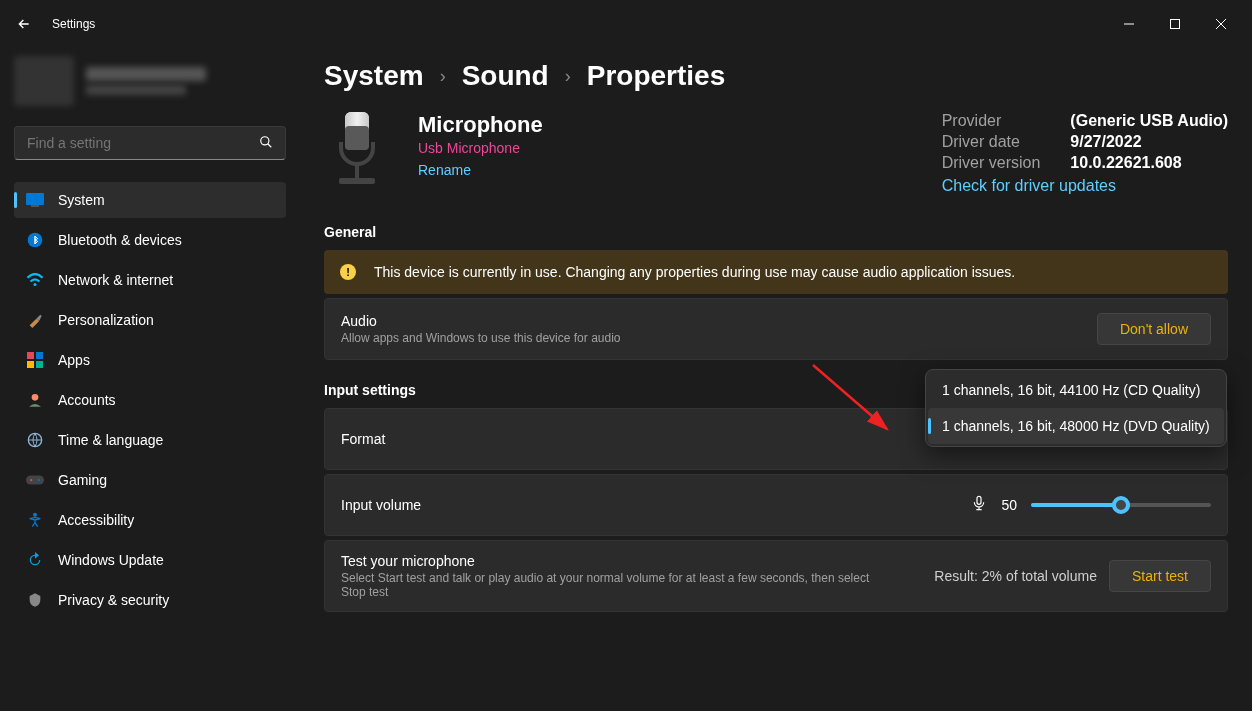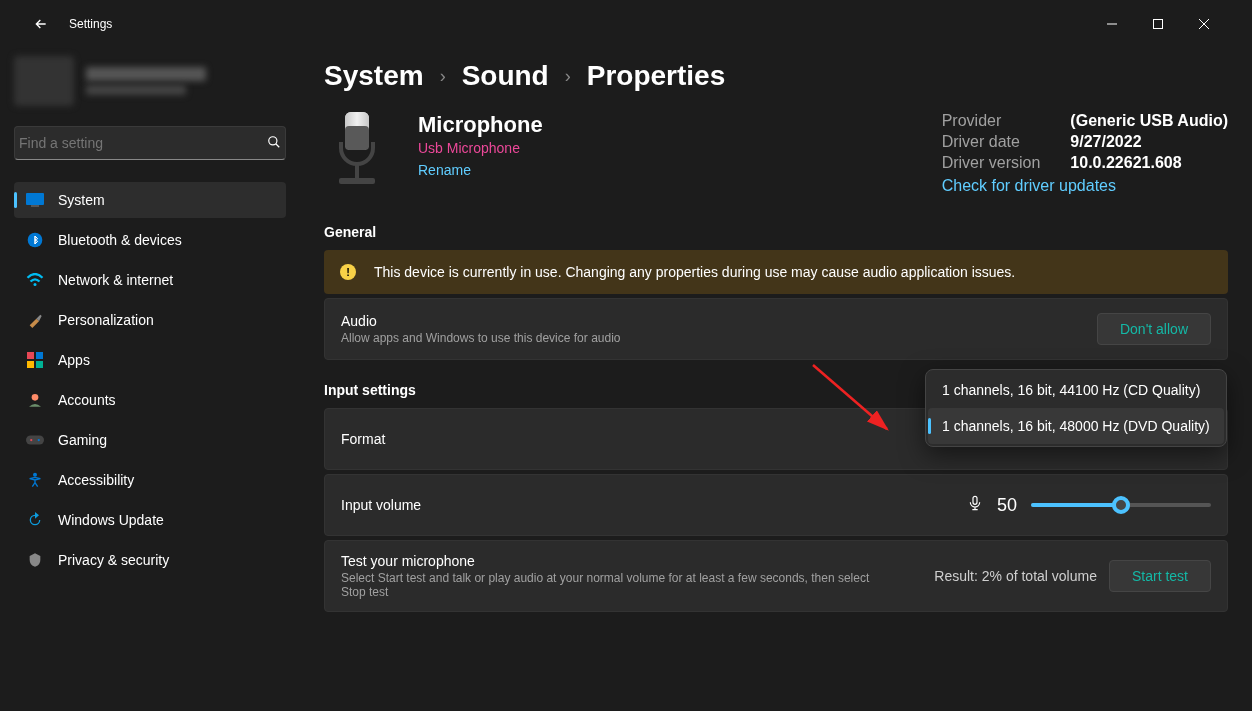--- a/index.html
+++ b/index.html
@@ -1,33 +1,33 @@
 <!DOCTYPE html>
 <html><head>
 <meta charset="utf-8">
 <style>
 * { margin: 0; padding: 0; box-sizing: border-box; font-family: "Segoe UI", sans-serif; }
 html, body { width: 1252px; height: 711px; background: #1c1c1c; color: #fff; overflow: hidden; }
 
-.titlebar { height: 48px; display: flex; align-items: center; padding: 0 25px; justify-content: space-between; }
+.titlebar { height: 48px; display: flex; align-items: center; padding: 0 8px; justify-content: space-between; }
 .titlebar .back { width: 32px; height: 32px; display: flex; align-items: center; justify-content: center; color: #fff; cursor: pointer; }
 .titlebar .title { font-size: 12px; margin-left: 12px; color: #fff; }
 .titlebar .win-controls { margin-left: auto; display: flex; }
 .titlebar .win-controls div { width: 46px; height: 32px; display: flex; align-items: center; justify-content: center; color: #fff; cursor: pointer; }
 
 .body-area { display: flex; height: calc(100% - 48px); }
 
 .sidebar { width: 300px; padding: 8px 14px 0 14px; display: flex; flex-direction: column; gap: 4px; }
 .profile { display: flex; align-items: center; gap: 12px; margin-bottom: 16px; }
 .profile .avatar { width: 60px; height: 50px; background: #333; filter: blur(3px); border-radius: 4px; }
 .profile .name-block { display: flex; flex-direction: column; }
 .profile .name { width: 120px; height: 14px; background: #555; filter: blur(3px); border-radius: 2px; margin-bottom: 4px; }
 .profile .email { width: 100px; height: 10px; background: #444; filter: blur(3px); border-radius: 2px; }
 
-.search-box { position: relative; background: #2c2c2c; border: 1px solid #3a3a3a; border-bottom: 1px solid #888; border-radius: 4px; height: 34px; display: flex; align-items: center; padding: 0 4px; margin-bottom: 18px; }
+.search-box { position: relative; background: #2c2c2c; border: 1px solid #3a3a3a; border-bottom: 1px solid #888; border-radius: 4px; height: 34px; display: flex; align-items: center; padding: 0 12px; margin-bottom: 18px; }
 .search-box input { flex: 1; background: transparent; border: none; outline: none; color: #fff; font-size: 14px; }
 .search-box .s-icon { color: #fff; font-size: 14px; }
 
 .nav-item { display: flex; align-items: center; height: 36px; padding: 0 12px; border-radius: 4px; cursor: pointer; gap: 14px; font-size: 14px; }
 .nav-item .ic { width: 18px; height: 18px; display: flex; align-items: center; justify-content: center; font-size: 16px; }
 .nav-item.active { background: #2d2d2d; position: relative; }
 .nav-item.active::before { content: ""; position: absolute; left: 0; top: 10px; bottom: 10px; width: 3px; background: #4cc2ff; border-radius: 2px; }
 
 .content { flex: 1; padding: 12px 24px 0 24px; overflow-y: hidden; }
 
@@ -51,21 +51,21 @@
 
 .warning-bar { background: #433519; border-radius: 4px; padding: 14px 16px; display: flex; align-items: center; gap: 18px; font-size: 14px; margin-bottom: 4px; }
 .warning-bar .w-icon { width: 16px; height: 16px; background: #f8d147; border-radius: 50%; display: flex; align-items: center; justify-content: center; color: #000; font-size: 11px; font-weight: bold; }
 
 .card { background: #2b2b2b; border: 1px solid #333; border-radius: 4px; padding: 12px 16px; display: flex; align-items: center; margin-bottom: 4px; min-height: 62px; }
 .card .c-left { display: flex; flex-direction: column; gap: 2px; }
 .card .c-title { font-size: 14px; }
 .card .c-sub { font-size: 12px; color: #a0a0a0; }
 .card .c-right { margin-left: auto; display: flex; align-items: center; gap: 14px; }
 
-.btn { background: #373737; border: 1px solid #454545; color: #14b8a6; padding: 7px 22px; border-radius: 4px; font-size: 14px; cursor: pointer; }
+.btn { background: #373737; border: 1px solid #454545; color: #eab308; padding: 7px 22px; border-radius: 4px; font-size: 14px; cursor: pointer; }
 
 .dropdown-pop { position: absolute; right: 0; top: -40px; background: #2c2c2c; border: 1px solid #444; border-radius: 8px; padding: 2px; width: 302px; box-shadow: 0 8px 24px rgba(0,0,0,0.5); z-index: 10; }
 .dropdown-pop .opt { padding: 10px 14px; font-size: 14px; border-radius: 4px; cursor: pointer; }
 .dropdown-pop .opt.selected { background: #383838; position: relative; }
 .dropdown-pop .opt.selected::before { content: ""; position: absolute; left: 0; top: 10px; bottom: 10px; width: 3px; background: #4cc2ff; border-radius: 2px; }
 
 .format-card { position: relative; }
 
 .vol-row .mic-ic { font-size: 16px; }
 .slider-wrap { display: flex; align-items: center; gap: 12px; }
@@ -177,20 +177,30 @@
       <span>Apps</span>
     </div>
     <div class="nav-item">
       <span class="ic">
           <svg width="16" height="16" viewBox="0 0 24 24">
             <circle cx="12" cy="8" r="5" fill="#ff8c69"></circle>
             <path d="M3 22 Q12 14 21 22 Z" fill="#6b8e6b"></path>
           </svg>
         </span>
       <span>Accounts</span>
+    </div>
+    <div class="nav-item">
+      <span class="ic">
+          <svg width="16" height="16" viewBox="0 0 24 24">
+            <circle cx="12" cy="12" r="10" fill="none" stroke="#8ab4d8" stroke-width="2"></circle>
+            <path d="M12 2 Q6 12 12 22 Q18 12 12 2" fill="none" stroke="#8ab4d8" stroke-width="1.5"></path>
+            <line x1="2" y1="12" x2="22" y2="12" stroke="#8ab4d8" stroke-width="1.5"></line>
+          </svg>
+        </span>
+      <span>Time &amp; language</span>
     </div>
     <div class="nav-item">
       <span class="ic">
           <svg width="18" height="14" viewBox="0 0 24 16">
             <rect x="0" y="2" width="24" height="12" rx="6" fill="#444"></rect>
             <circle cx="7" cy="8" r="1.5" fill="#e74856"></circle>
             <circle cx="17" cy="8" r="1.5" fill="#0078d4"></circle>
           </svg>
         </span>
       <span>Gaming</span>
@@ -309,21 +319,21 @@
       <div class="c-left">
         <div class="c-title">Input volume</div>
       </div>
       <div class="c-right slider-wrap">
         <span class="mic-ic">
           <svg width="16" height="16" viewBox="0 0 24 24" fill="none" stroke="#fff" stroke-width="1.8">
               <rect x="9" y="2" width="6" height="12" rx="3"></rect>
               <path d="M5 11 a7 7 0 0 0 14 0 M12 18 v4 M8 22 h8"></path>
             </svg>
         </span>
-        <span style="font-size:18px;">50</span>
+        <span style="font-size:14px;">50</span>
         <div class="slider">
           <div class="fill"></div>
           <div class="thumb"></div>
         </div>
       </div>
     </div>
 
     <div class="card test-card">
       <div class="c-left" style="max-width:550px;">
         <div class="c-title">Test your microphone</div>

